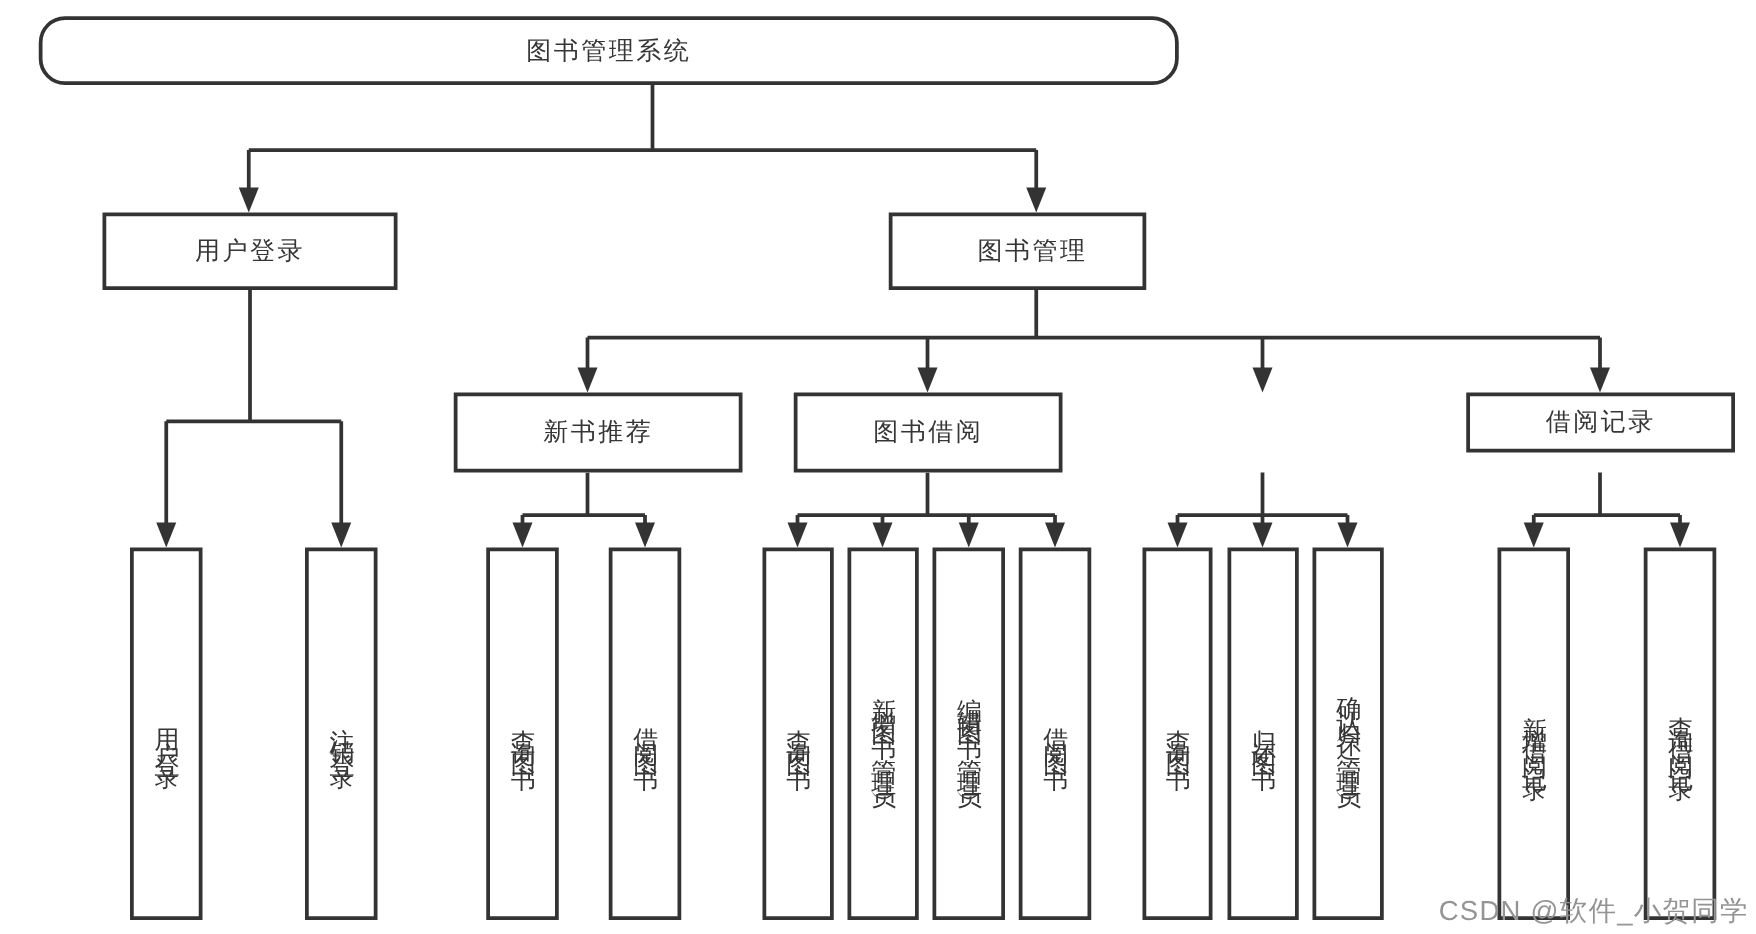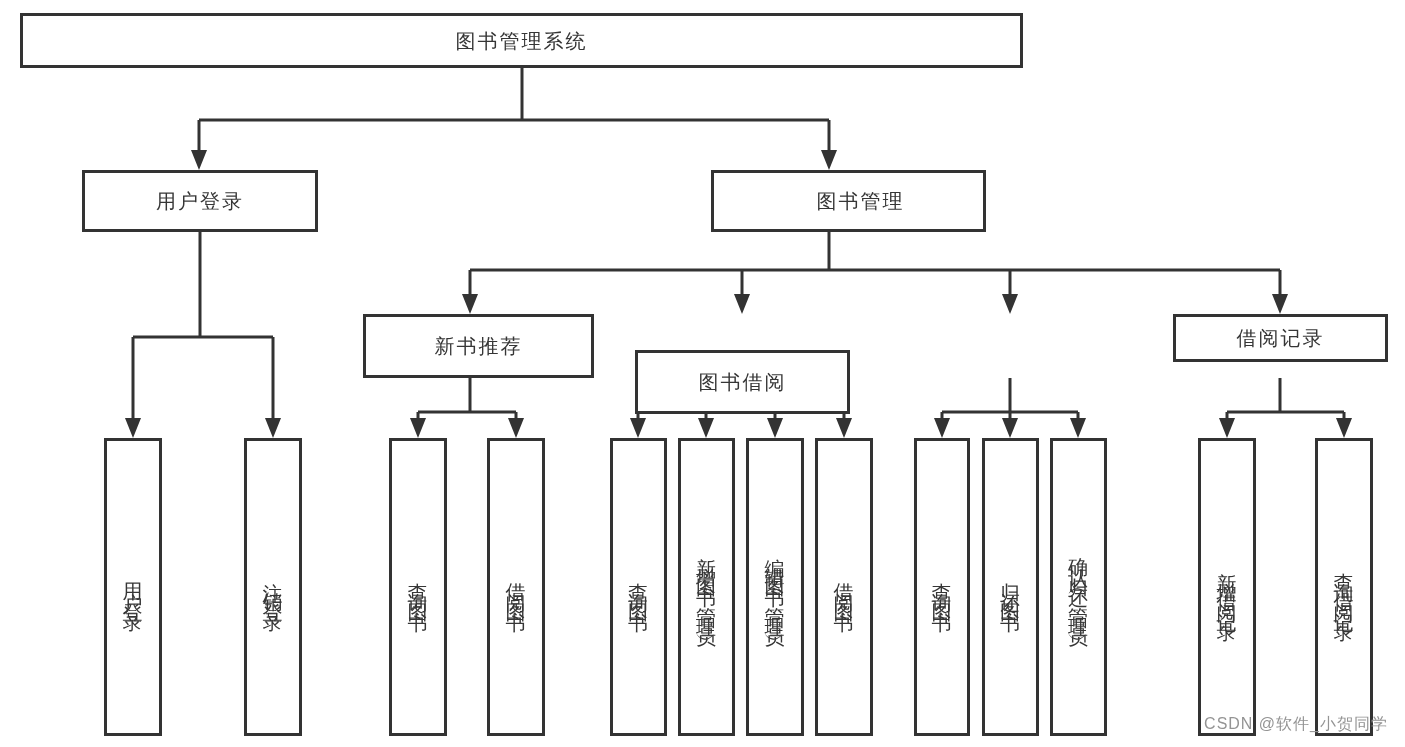--- a/index.html
+++ b/index.html
@@ -34,22 +34,22 @@
     white-space:nowrap;
   }
   .node.leaf{
     writing-mode:vertical-rl;
     text-orientation:mixed;
     letter-spacing:10px;
     font-size:20px;
   }
   .watermark{
     position:absolute;
-    right:17px;top:714px;
-    font-size:16px;
+    right:6px;top:714px;
+    font-size:22px;
     color:var(--watermark);
     letter-spacing:1px;
     z-index:5;
   }
 </style>
 </head>
 <body>
 
 <div class="stage">
 
@@ -125,27 +125,27 @@
       <polygon points="767,418 783,418 775,438"></polygon>
       <polygon points="836,418 852,418 844,438"></polygon>
       <polygon points="934,418 950,418 942,438"></polygon>
       <polygon points="1002,418 1018,418 1010,438"></polygon>
       <polygon points="1070,418 1086,418 1078,438"></polygon>
       <polygon points="1219,418 1235,418 1227,438"></polygon>
       <polygon points="1336,418 1352,418 1344,438"></polygon>
     </g>
   </svg>
 
-  <div class="node" style="left:20px;top:13px;width:1003px;height:55px;">图书管理系统</div>
+  <div class="node" style="left:31px;top:13px;width:912px;height:55px;border-radius:21px;">图书管理系统</div>
 
   <div class="node" style="left:82px;top:170px;width:236px;height:62px;">用户登录</div>
-  <div class="node" style="left:711px;top:170px;width:275px;height:62px;padding-left:24px;">图书管理</div>
+  <div class="node" style="left:711px;top:170px;width:206px;height:62px;padding-left:24px;">图书管理</div>
 
   <div class="node" style="left:363px;top:314px;width:231px;height:64px;">新书推荐</div>
-  <div class="node" style="left:635px;top:314px;width:215px;height:64px;margin-top:36px;">图书借阅</div>
+  <div class="node" style="left:635px;top:314px;width:215px;height:64px;">图书借阅</div>
   <div class="node" style="left:1173px;top:314px;width:215px;height:48px;">借阅记录</div>
 
   <div class="node leaf" style="left:104px;top:438px;width:58px;height:298px;">用户登录</div>
   <div class="node leaf" style="left:244px;top:438px;width:58px;height:298px;">注销登录</div>
 
   <div class="node leaf" style="left:389px;top:438px;width:58px;height:298px;">查询图书</div>
   <div class="node leaf" style="left:487px;top:438px;width:58px;height:298px;">借阅图书</div>
 
   <div class="node leaf" style="left:610px;top:438px;width:57px;height:298px;">查询图书</div>
   <div class="node leaf" style="left:678px;top:438px;width:57px;height:298px;">新增图书（管理员）</div>

